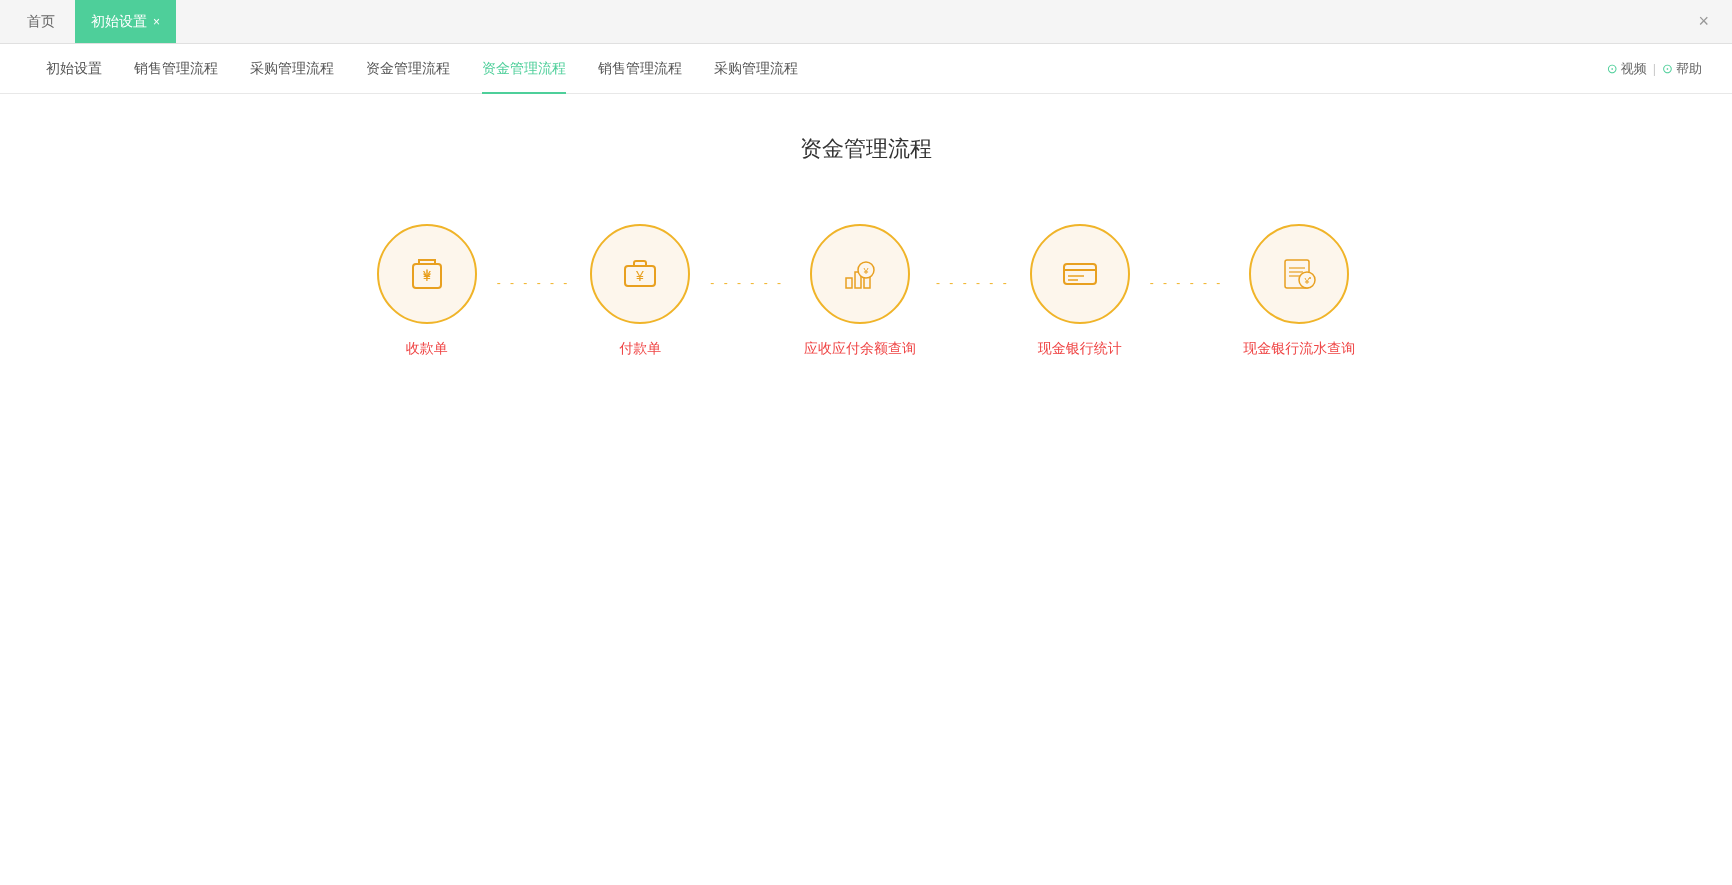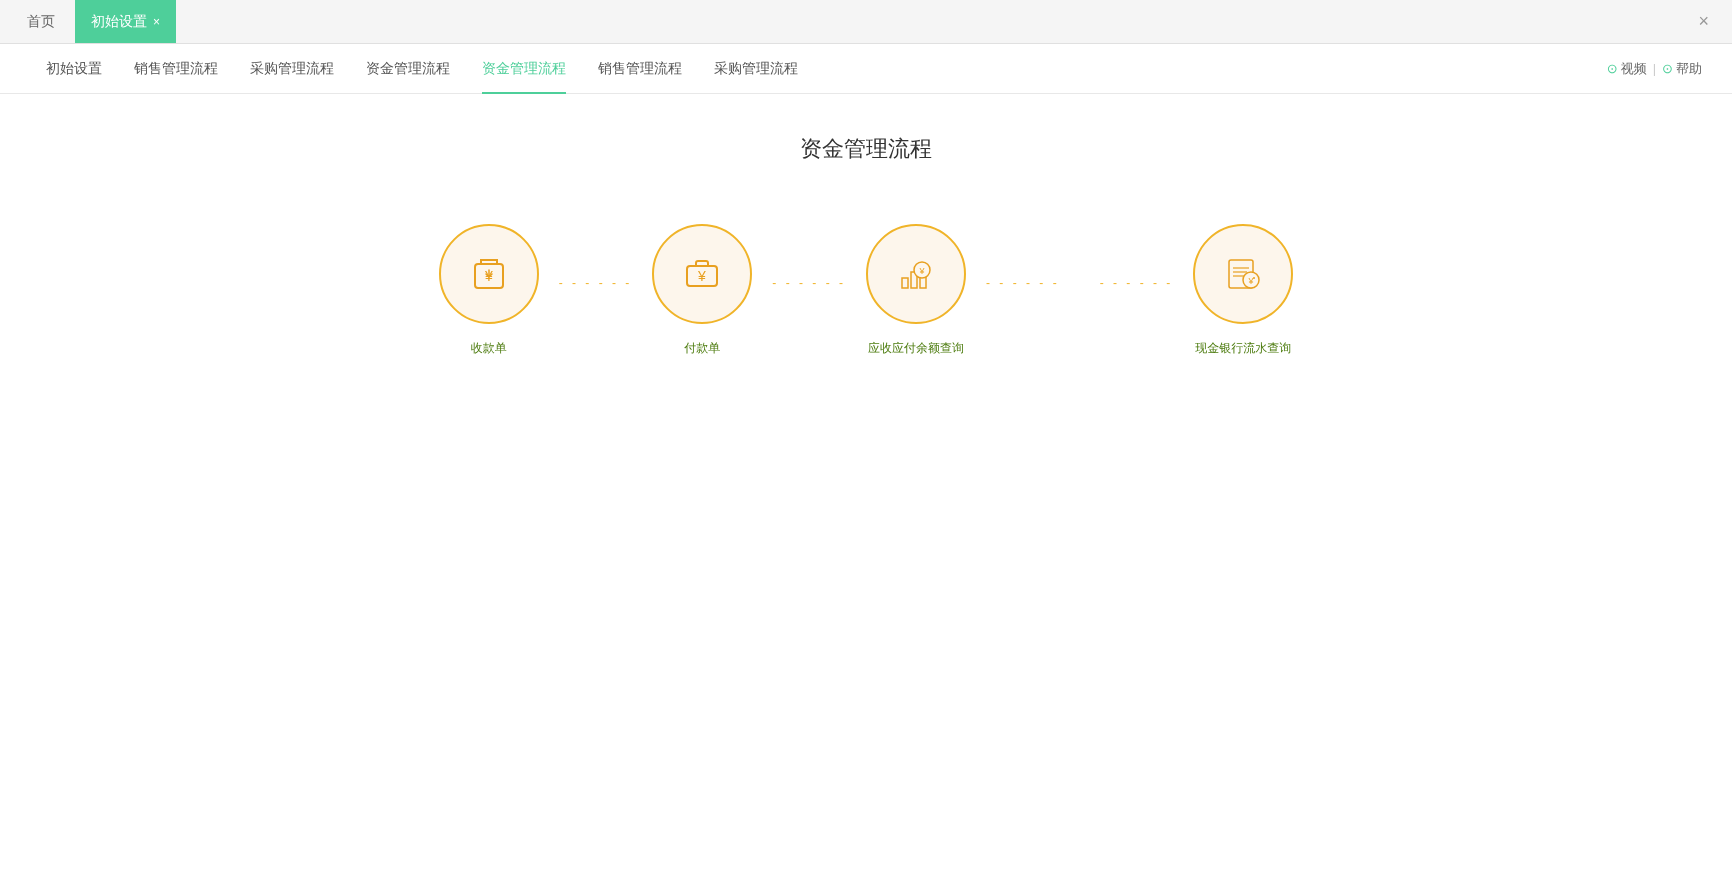--- a/index.html
+++ b/index.html
@@ -147,22 +147,22 @@
       margin-bottom: 16px;
     }
     .step-icon {
       width: 50px;
       height: 50px;
       display: flex;
       align-items: center;
       justify-content: center;
     }
     .step-label {
-      font-size: 12px;
-      color: #4d7c0f;
+      font-size: 14px;
+      color: #ef4444;
       text-align: center;
     }
     .step-connector {
       display: flex;
       align-items: center;
       margin-bottom: 16px;
       padding: 0 20px;
     }
     .dots {
       letter-spacing: 3px;
@@ -283,20 +283,34 @@
           </svg>
         </div>
       </div>
       <span class="step-label">应收应付余额查询</span>
     </div>
 
     <div class="step-connector">
       <span class="dots">- - - - - -</span>
     </div>
 
+    <div class="flow-step">
+      <div class="step-circle">
+        <div class="step-icon">
+          <svg width="48" height="48" viewBox="0 0 48 48" fill="none" xmlns="http://www.w3.org/2000/svg">
+
+            <rect x="8" y="14" width="32" height="20" rx="3" stroke="#e8a020" stroke-width="2" fill="none"></rect>
+            <line x1="8" y1="20" x2="40" y2="20" stroke="#e8a020" stroke-width="2"></line>
+            <line x1="12" y1="26" x2="28" y2="26" stroke="#e8a020" stroke-width="1.5"></line>
+            <line x1="12" y1="30" x2="22" y2="30" stroke="#e8a020" stroke-width="1.5"></line>
+          </svg>
+        </div>
+      </div>
+      <span class="step-label">现金银行统计</span>
+    </div>
 
     <div class="step-connector">
       <span class="dots">- - - - - -</span>
     </div>
 
     <div class="flow-step">
       <div class="step-circle">
         <div class="step-icon">
           <svg width="48" height="48" viewBox="0 0 48 48" fill="none" xmlns="http://www.w3.org/2000/svg">
 

